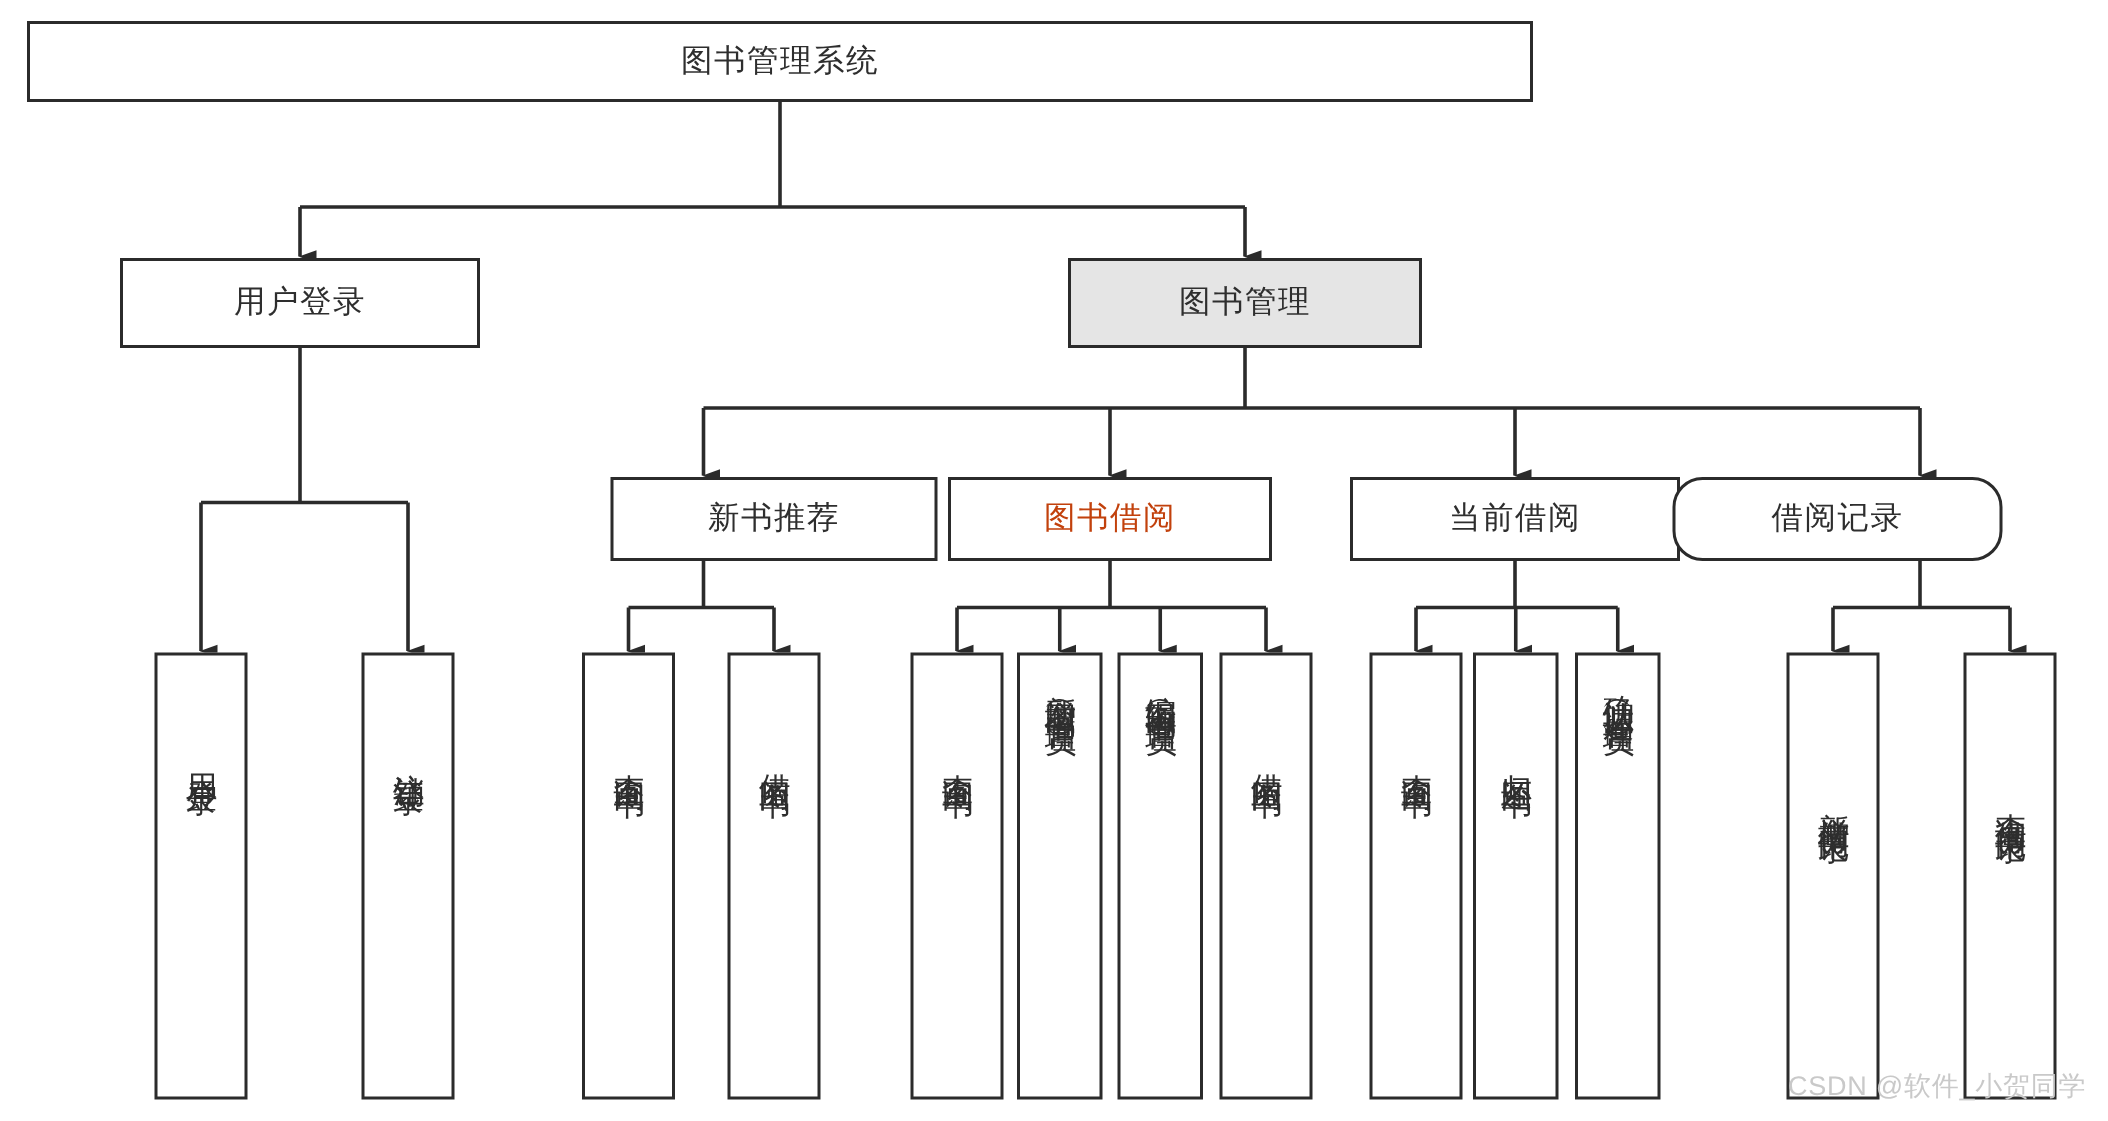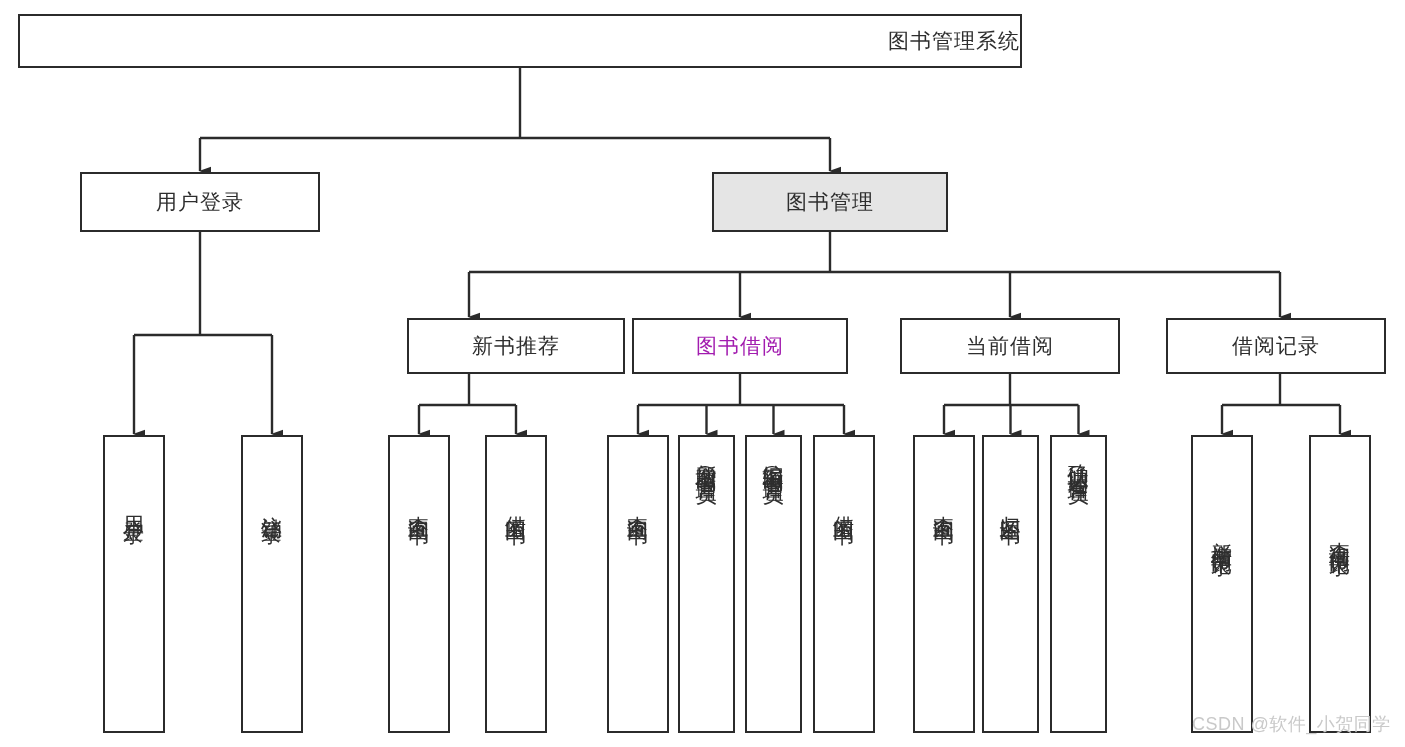--- a/index.html
+++ b/index.html
@@ -116,39 +116,39 @@
         <path d="M 1010.5 405 L 1010.5 434" stroke="#2b2b2b" stroke-width="2.4" fill="none" marker-end="url(#arrowhead)"></path>
         <path d="M 1078.5 405 L 1078.5 434" stroke="#2b2b2b" stroke-width="2.4" fill="none" marker-end="url(#arrowhead)"></path>
         <path d="M 1280 374 L 1280 405" stroke="#2b2b2b" stroke-width="2.4" fill="none"></path>
         <path d="M 1222 405 L 1340 405" stroke="#2b2b2b" stroke-width="2.4" fill="none"></path>
         <path d="M 1222 405 L 1222 434" stroke="#2b2b2b" stroke-width="2.4" fill="none" marker-end="url(#arrowhead)"></path>
         <path d="M 1340 405 L 1340 434" stroke="#2b2b2b" stroke-width="2.4" fill="none" marker-end="url(#arrowhead)"></path>
       </g>
   </svg>
 
   <div id="node-layer">
-      <div class="node" style="left: 18px; top: 14px; width: 1004px; height: 54px; border-color: rgb(43, 43, 43); background: rgb(255, 255, 255); justify-content: flex-end;">
+      <div class="node" style="left: 18px; top: 14px; width: 1004px; height: 54px; border-color: rgb(43, 43, 43); background: rgb(255, 255, 255);">
         <span class="node-label" style="color: rgb(46, 46, 46);">图书管理系统</span>
       </div>
       <div class="node" style="left: 80px; top: 172px; width: 240px; height: 60px; border-color: rgb(43, 43, 43); background: rgb(255, 255, 255);">
         <span class="node-label" style="color: rgb(46, 46, 46);">用户登录</span>
       </div>
       <div class="node" style="left: 712px; top: 172px; width: 236px; height: 60px; border-color: rgb(43, 43, 43); background: #e5e5e5;">
         <span class="node-label" style="color: rgb(46, 46, 46);">图书管理</span>
       </div>
       <div class="node" style="left: 360px; top: 318px; width: 218px; height: 56px; border-color: rgb(43, 43, 43); background: rgb(255, 255, 255); margin-left: 47px;">
         <span class="node-label" style="color: rgb(46, 46, 46);">新书推荐</span>
       </div>
       <div class="node" style="left: 632px; top: 318px; width: 216px; height: 56px; border-color: rgb(43, 43, 43); background: rgb(255, 255, 255);">
-        <span class="node-label" style="color: #a21caf;">图书借阅</span>
+        <span class="node-label" style="color: #c2410c;">图书借阅</span>
       </div>
       <div class="node" style="left: 900px; top: 318px; width: 220px; height: 56px; border-color: rgb(43, 43, 43); background: rgb(255, 255, 255);">
         <span class="node-label" style="color: rgb(46, 46, 46);">当前借阅</span>
       </div>
-      <div class="node" style="left: 1166px; top: 318px; width: 220px; height: 56px; border-color: rgb(43, 43, 43); background: rgb(255, 255, 255);">
+      <div class="node" style="left: 1115px; top: 318px; width: 220px; height: 56px; border-color: rgb(43, 43, 43); background: rgb(255, 255, 255); border-radius: 20px;">
         <span class="node-label" style="color: rgb(46, 46, 46);">借阅记录</span>
       </div>
       <div class="node vertical mid" style="left: 103px; top: 435px; width: 62px; height: 298px; border-color: rgb(43, 43, 43); background: rgb(255, 255, 255);">
         <span class="node-label" style="color: rgb(46, 46, 46);">用户登录</span>
       </div>
       <div class="node vertical mid" style="left: 241px; top: 435px; width: 62px; height: 298px; border-color: rgb(43, 43, 43); background: rgb(255, 255, 255);">
         <span class="node-label" style="color: rgb(46, 46, 46);">注销登录</span>
       </div>
       <div class="node vertical mid" style="left: 388px; top: 435px; width: 62px; height: 298px; border-color: rgb(43, 43, 43); background: rgb(255, 255, 255);">
         <span class="node-label" style="color: rgb(46, 46, 46);">查询图书</span>

